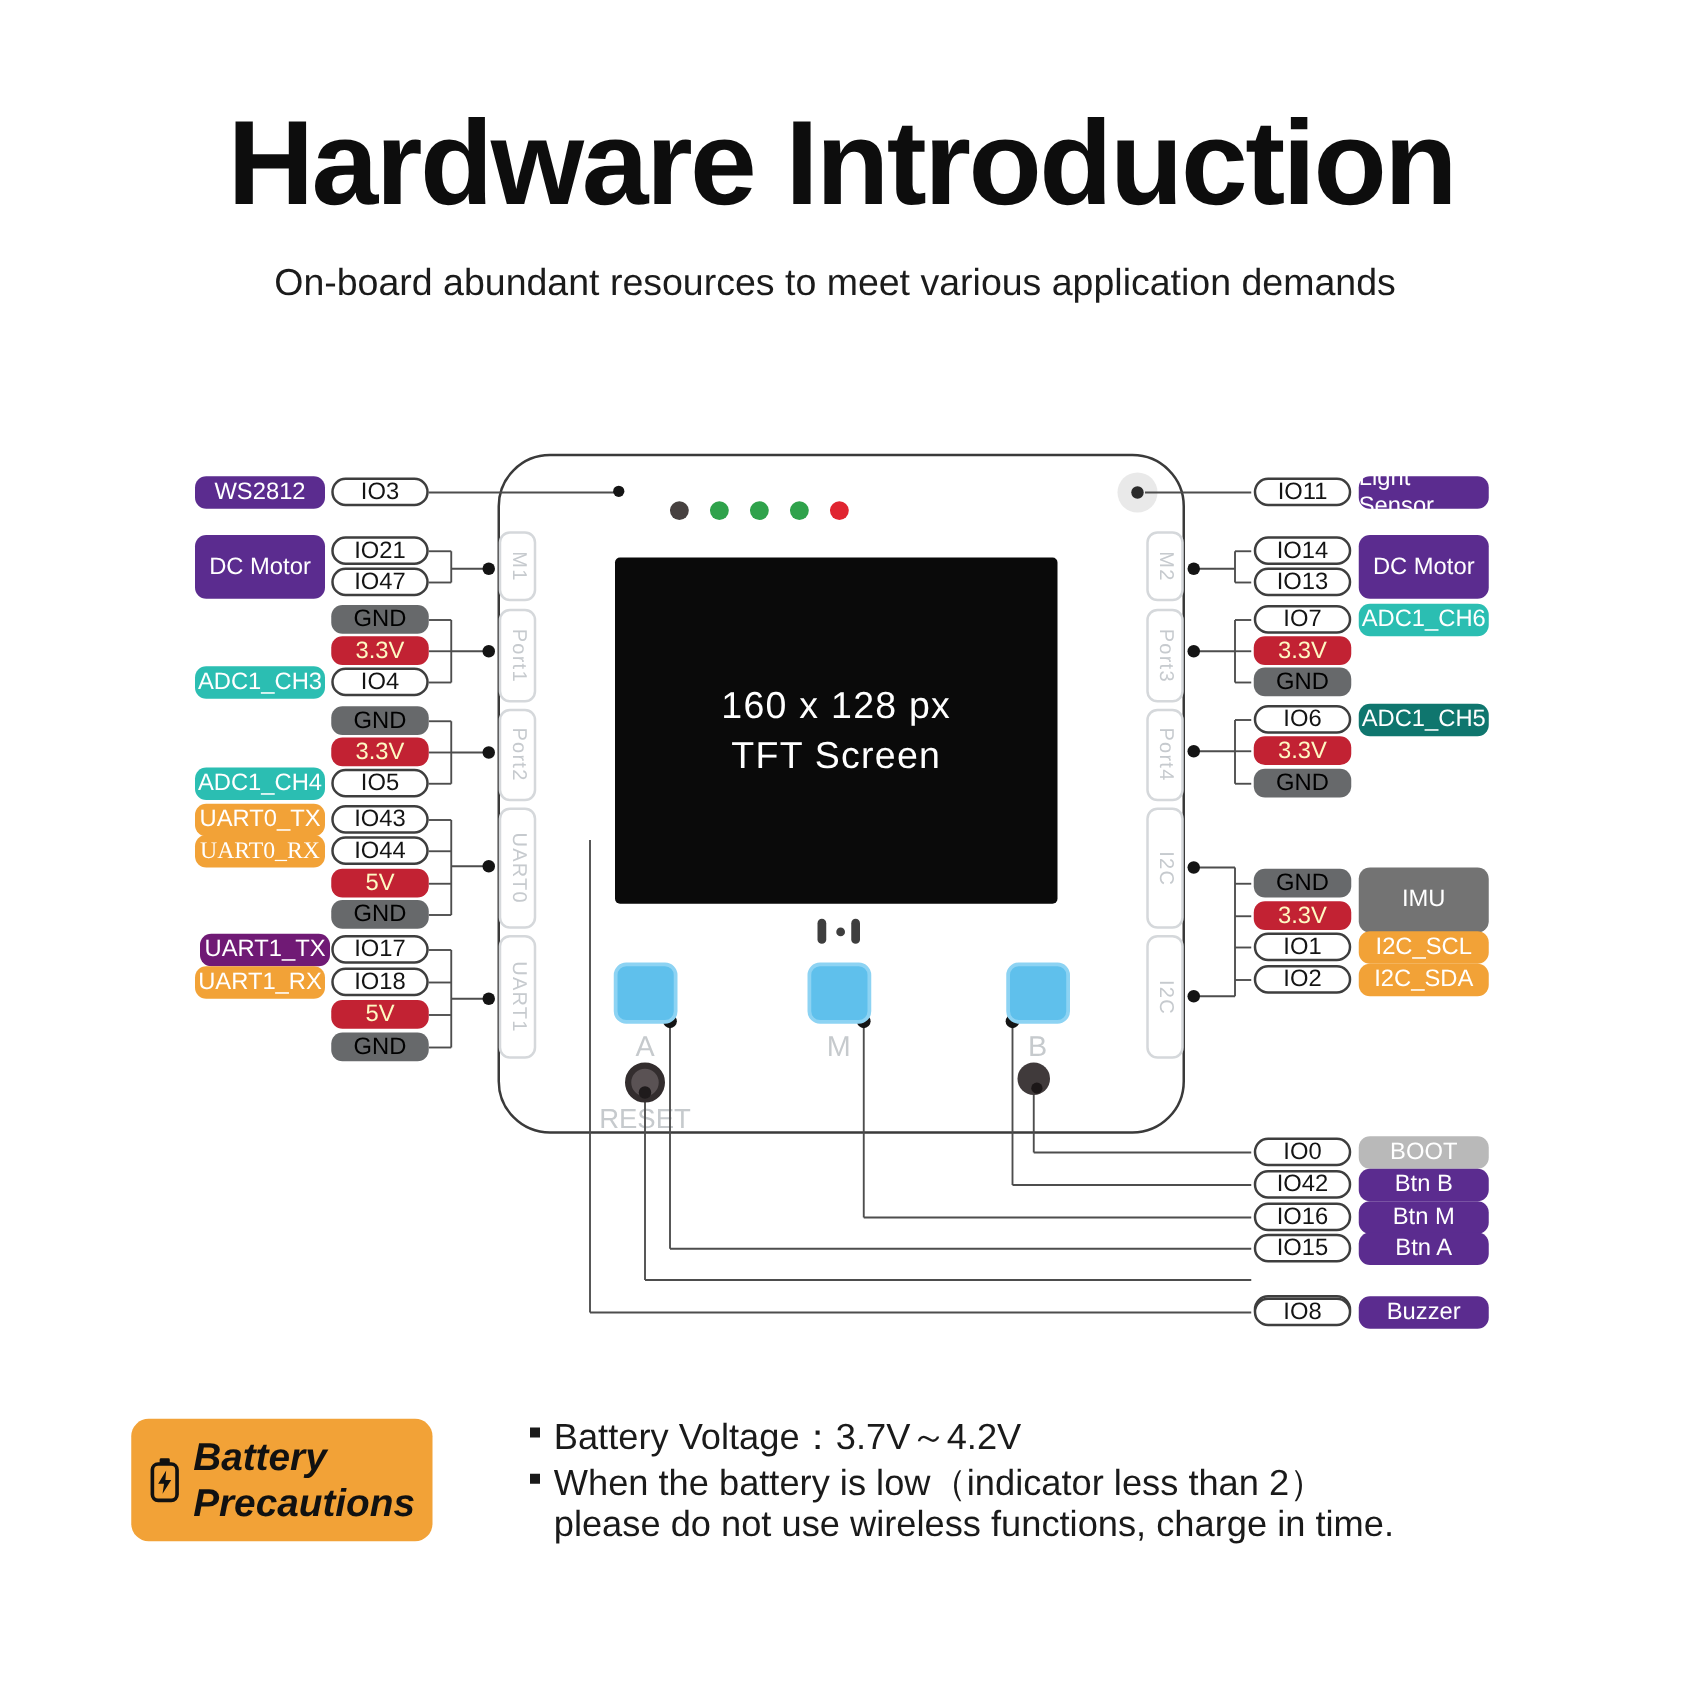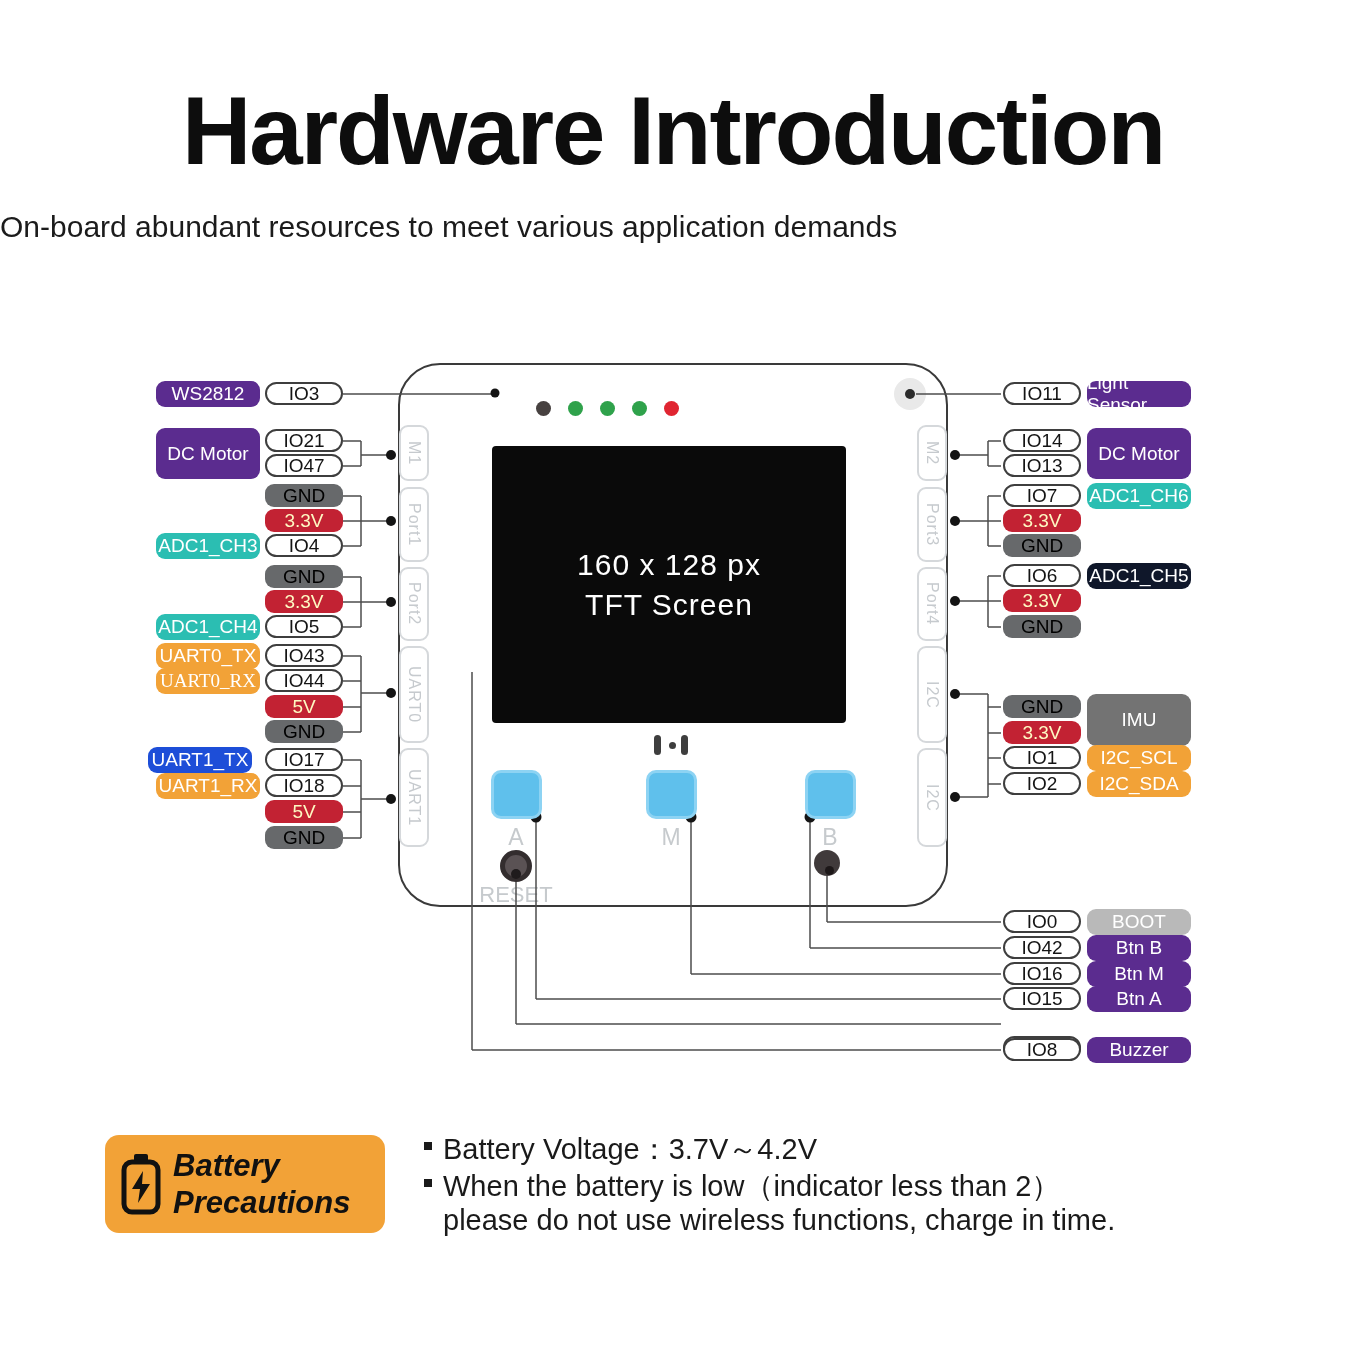--- a/index.html
+++ b/index.html
@@ -1,21 +1,21 @@
 <!DOCTYPE html>
 <html><head>
 <meta charset="utf-8">
 <style>
   * { margin:0; padding:0; box-sizing:border-box; }
   html,body { background:#ffffff; font-family:"Liberation Sans", sans-serif; }
   #canvas { position:relative; width:1346px; height:1346px; background:#fff; overflow:hidden; margin:0 auto; }
 
   .title { position:absolute; left:0; top:76px; width:1346px; text-align:center;
            font-size:96px; font-weight:bold; letter-spacing:-2px; color:#0d0d0d; }
-  .subtitle { position:absolute; left:0; top:210px; width:1336px; 
+  .subtitle { position:absolute; left:0; top:210px; width:1336px; text-align:center;
               font-size:30px; color:#1b1b1b; }
 
   #board { position:absolute; left:398px; top:363px; width:550px; height:544px;
            background:#fff; border:2px solid #3a3a3a; border-radius:42px; }
 
   #screen { position:absolute; left:492px; top:446px; width:354px; height:277px;
             background:#0a0a0a; border-radius:4px; display:flex; flex-direction:column;
             align-items:center; justify-content:center; z-index:2; }
   #screen .scr-line { color:#fff; font-size:30px; line-height:40px; letter-spacing:1px; }
 
@@ -46,21 +46,21 @@
 
   #reset-label { position:absolute; left:456px; top:882px; width:120px; text-align:center;
         font-size:22px; color:#c6cacd; z-index:1; }
 
   #speaker { position:absolute; left:650px; top:734px; width:46px; height:24px; z-index:2; }
   #speaker .bar { position:absolute; top:1px; width:7px; height:20px; border-radius:3.5px; background:#3e3e3e; }
   #speaker .dot { position:absolute; left:19px; top:8px; width:7px; height:7px; border-radius:50%; background:#3e3e3e; }
 
   #wires { position:absolute; left:0; top:0; width:1346px; height:1346px; z-index:2; pointer-events:none; }
 
-  #battery-box { position:absolute; left:105px; top:1135px; width:280px; height:98px;
+  #battery-box { position:absolute; left:105px; top:1135px; width:241px; height:98px;
         border-radius:14px; display:flex; align-items:center; padding:0 14px; z-index:2; }
   #battery-text { font-size:31px; font-weight:bold; font-style:italic; color:#111;
         line-height:37px; margin-left:10px; }
   .bullet-sq { position:absolute; width:8px; height:8px; background:#1a1a1a; }
   .bullet-line { position:absolute; left:443px; font-size:29px; color:#1a1a1a; white-space:nowrap; }
 </style>
 </head>
 <body>
 
 <div id="canvas">
@@ -181,35 +181,35 @@
       <div class="pin io" style="left: 265px; top: 644px; width: 78px;">IO43</div>
       <div class="pin io" style="left: 265px; top: 669px; width: 78px;">IO44</div>
       <div class="pin pwr" style="left: 265px; top: 695px; width: 78px; background: rgb(194, 34, 51);">5V</div>
       <div class="pin gnd" style="left: 265px; top: 720px; width: 78px; background: rgb(103, 105, 107);">GND</div>
       <div class="tag" style="left: 156px; top: 643px; width: 104px; height: 26px; background: rgb(242, 162, 55);">UART0_TX</div>
       <div class="tag" style="left: 156px; top: 668px; width: 104px; height: 26px; background: rgb(242, 162, 55); font-family: Liberation Serif, serif;">UART0_RX</div>
       <div class="pin io" style="left: 265px; top: 748px; width: 78px;">IO17</div>
       <div class="pin io" style="left: 265px; top: 774px; width: 78px;">IO18</div>
       <div class="pin pwr" style="left: 265px; top: 800px; width: 78px; background: rgb(194, 34, 51);">5V</div>
       <div class="pin gnd" style="left: 265px; top: 826px; width: 78px; background: rgb(103, 105, 107);">GND</div>
-      <div class="tag" style="left: 148px; top: 747px; width: 104px; height: 26px; background: #1d4ed8;">UART1_TX</div>
+      <div class="tag" style="left: 160px; top: 747px; width: 104px; height: 26px; background: #701a75;">UART1_TX</div>
       <div class="tag" style="left: 156px; top: 773px; width: 104px; height: 26px; background: rgb(242, 162, 55);">UART1_RX</div>
       <div class="pin io" style="left: 1003px; top: 382px; width: 78px;">IO11</div>
       <div class="tag" style="left: 1087px; top: 381px; width: 104px; height: 26px; background: rgb(91, 44, 143);">Light Sensor</div>
       <div class="pin io" style="left: 1003px; top: 429px; width: 78px;">IO14</div>
       <div class="pin io" style="left: 1003px; top: 454px; width: 78px;">IO13</div>
       <div class="tag" style="left: 1087px; top: 428px; width: 104px; height: 51px; background: rgb(91, 44, 143);">DC Motor</div>
       <div class="pin io" style="left: 1003px; top: 484px; width: 78px;">IO7</div>
       <div class="pin pwr" style="left: 1003px; top: 509px; width: 78px; background: rgb(194, 34, 51);">3.3V</div>
       <div class="pin gnd" style="left: 1003px; top: 534px; width: 78px; background: rgb(103, 105, 107);">GND</div>
       <div class="tag" style="left: 1087px; top: 483px; width: 104px; height: 26px; background: rgb(43, 190, 178);">ADC1_CH6</div>
       <div class="pin io" style="left: 1003px; top: 564px; width: 78px;">IO6</div>
       <div class="pin pwr" style="left: 1003px; top: 589px; width: 78px; background: rgb(194, 34, 51);">3.3V</div>
       <div class="pin gnd" style="left: 1003px; top: 615px; width: 78px; background: rgb(103, 105, 107);">GND</div>
-      <div class="tag" style="left: 1087px; top: 563px; width: 104px; height: 26px; background: #0f172a;">ADC1_CH5</div>
+      <div class="tag" style="left: 1087px; top: 563px; width: 104px; height: 26px; background: #0f766e;">ADC1_CH5</div>
       <div class="pin gnd" style="left: 1003px; top: 695px; width: 78px; background: rgb(103, 105, 107);">GND</div>
       <div class="pin pwr" style="left: 1003px; top: 721px; width: 78px; background: rgb(194, 34, 51);">3.3V</div>
       <div class="pin io" style="left: 1003px; top: 746px; width: 78px;">IO1</div>
       <div class="pin io" style="left: 1003px; top: 772px; width: 78px;">IO2</div>
       <div class="tag" style="left: 1087px; top: 694px; width: 104px; height: 52px; background: #737373;">IMU</div>
       <div class="tag" style="left: 1087px; top: 745px; width: 104px; height: 26px; background: rgb(242, 162, 55);">I2C_SCL</div>
       <div class="tag" style="left: 1087px; top: 771px; width: 104px; height: 26px; background: rgb(242, 162, 55);">I2C_SDA</div>
       <div class="pin io" style="left: 1003px; top: 910px; width: 78px;">IO0</div>
       <div class="tag" style="left: 1087px; top: 909px; width: 104px; height: 26px; background: rgb(185, 185, 185);">BOOT</div>
       <div class="pin io" style="left: 1003px; top: 936px; width: 78px;">IO42</div>

